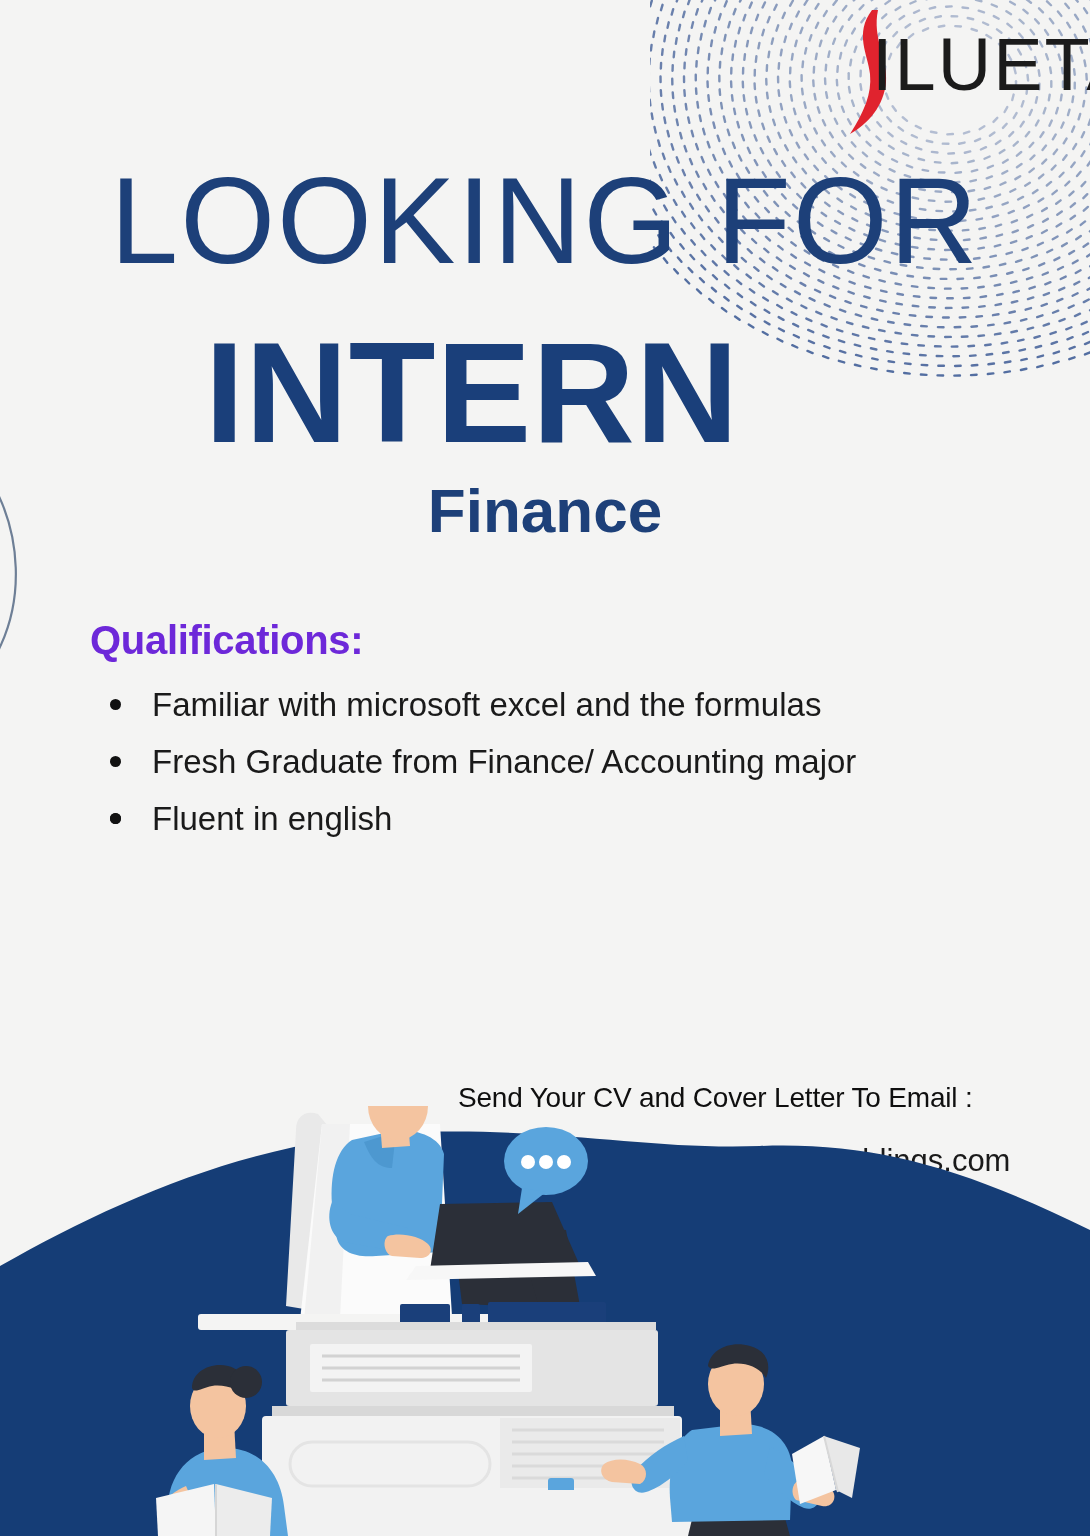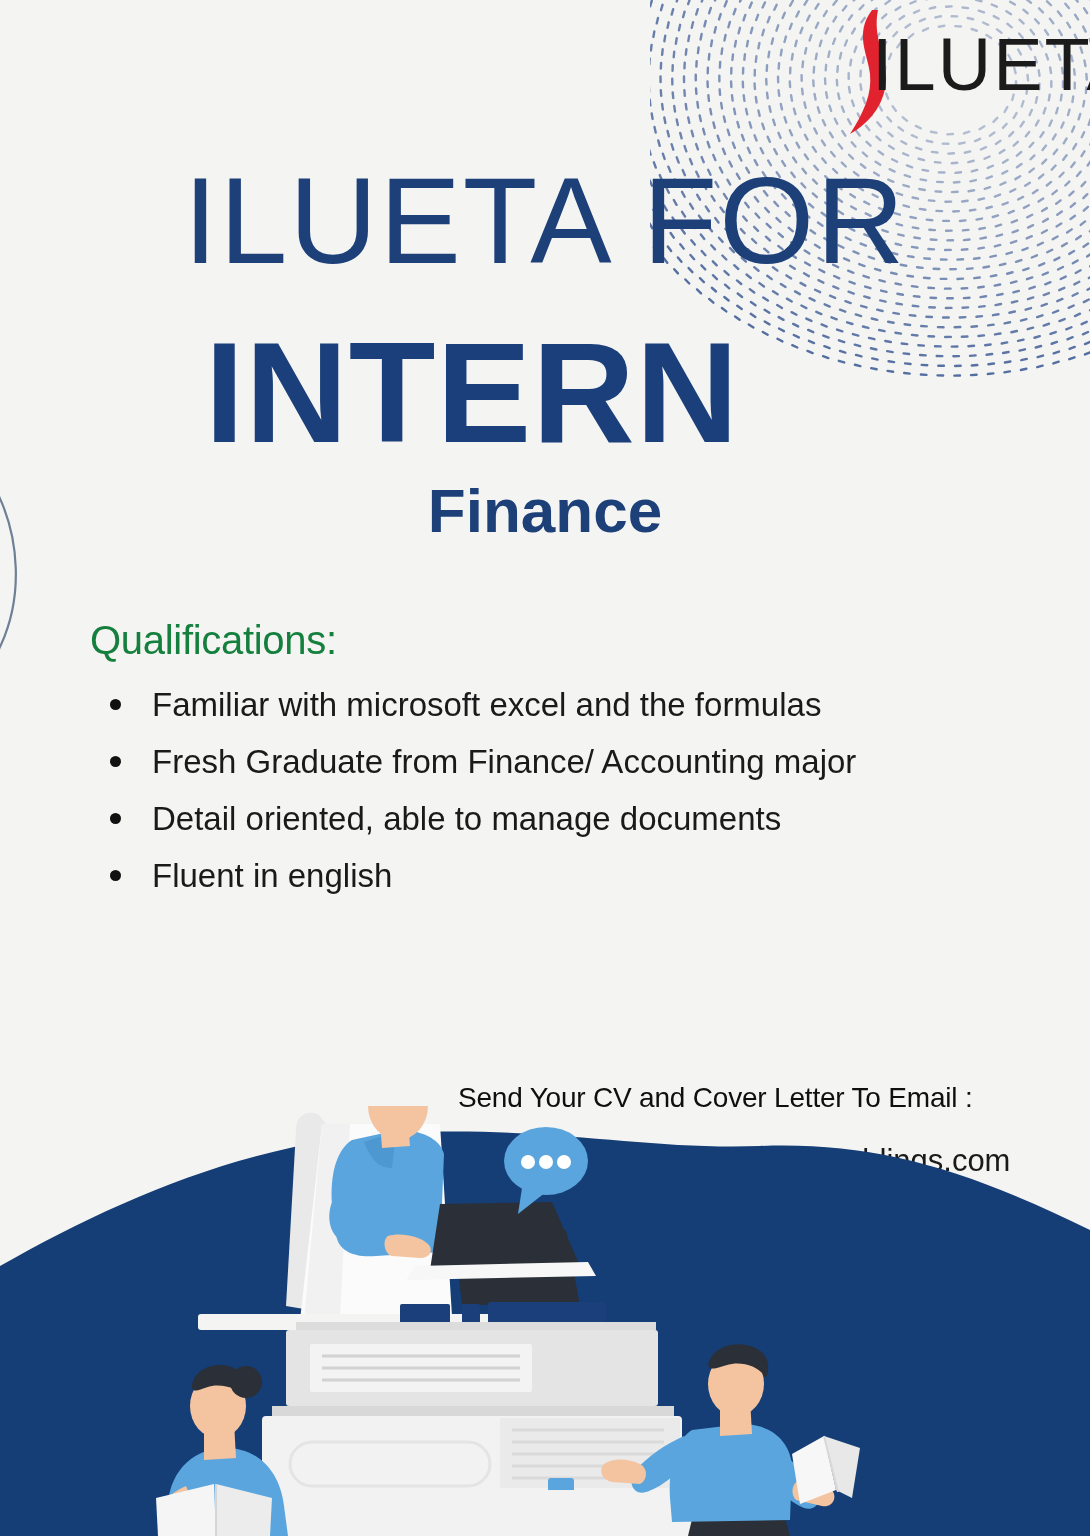--- a/index.html
+++ b/index.html
@@ -97,22 +97,22 @@
     color: #1d4079;
     white-space: nowrap;
   }
 
   
   .quals-title {
     position: absolute;
     left: 90px;
     top: 618px;
     font-size: 40px;
-    font-weight: 400;
-    color: #15803d;
+    font-weight: 700;
+    color: #6d28d9;
     letter-spacing: -0.3px;
     text-align: right;
   }
   .quals-list {
     position: absolute;
     left: 96px;
     top: 688px;
     width: 880px;
     margin: 0;
     padding: 0;
@@ -1999,37 +1999,36 @@
     </g>
   </svg>
 
   <div class="logo">
     <svg width="260" height="130" viewBox="0 0 260 130" xmlns="http://www.w3.org/2000/svg" style="position:absolute;left:0;top:0;">
       <path d="M 42 2 C 24 26 38 46 40 66 C 42 86 34 104 20 126 C 38 116 54 98 56 74 C 58 52 42 30 48 2 Z" fill="#e0232e"></path>
     </svg>
     <div class="logo-text">ILUETA</div>
   </div>
 
-  <div class="looking-for">ILUETA FOR</div>
+  <div class="looking-for">LOOKING FOR</div>
   <div class="intern">INTERN</div>
   <div class="finance">Finance</div>
 
   <div class="quals-title">Qualifications:</div>
   <ul class="quals-list">
     <li>
       <span class="bullet"></span>
       <span>Familiar with microsoft excel and the formulas</span>
     </li>
     <li>
       <span class="bullet"></span>
       <span>Fresh Graduate from Finance/ Accounting major</span>
     </li>
     <li>
       <span class="bullet"></span>
-      <span>Detail oriented, able to manage documents</span>
     </li>
     <li>
       <span class="bullet"></span>
       <span>Fluent in english</span>
     </li>
   </ul>
 
   <div class="contact-head">Send Your CV and Cover Letter To Email :</div>
   <div class="contact-email">Ruttrianir@masholdings.com</div>
   <div class="contact-deadline">latest on 16th April 2023</div>

